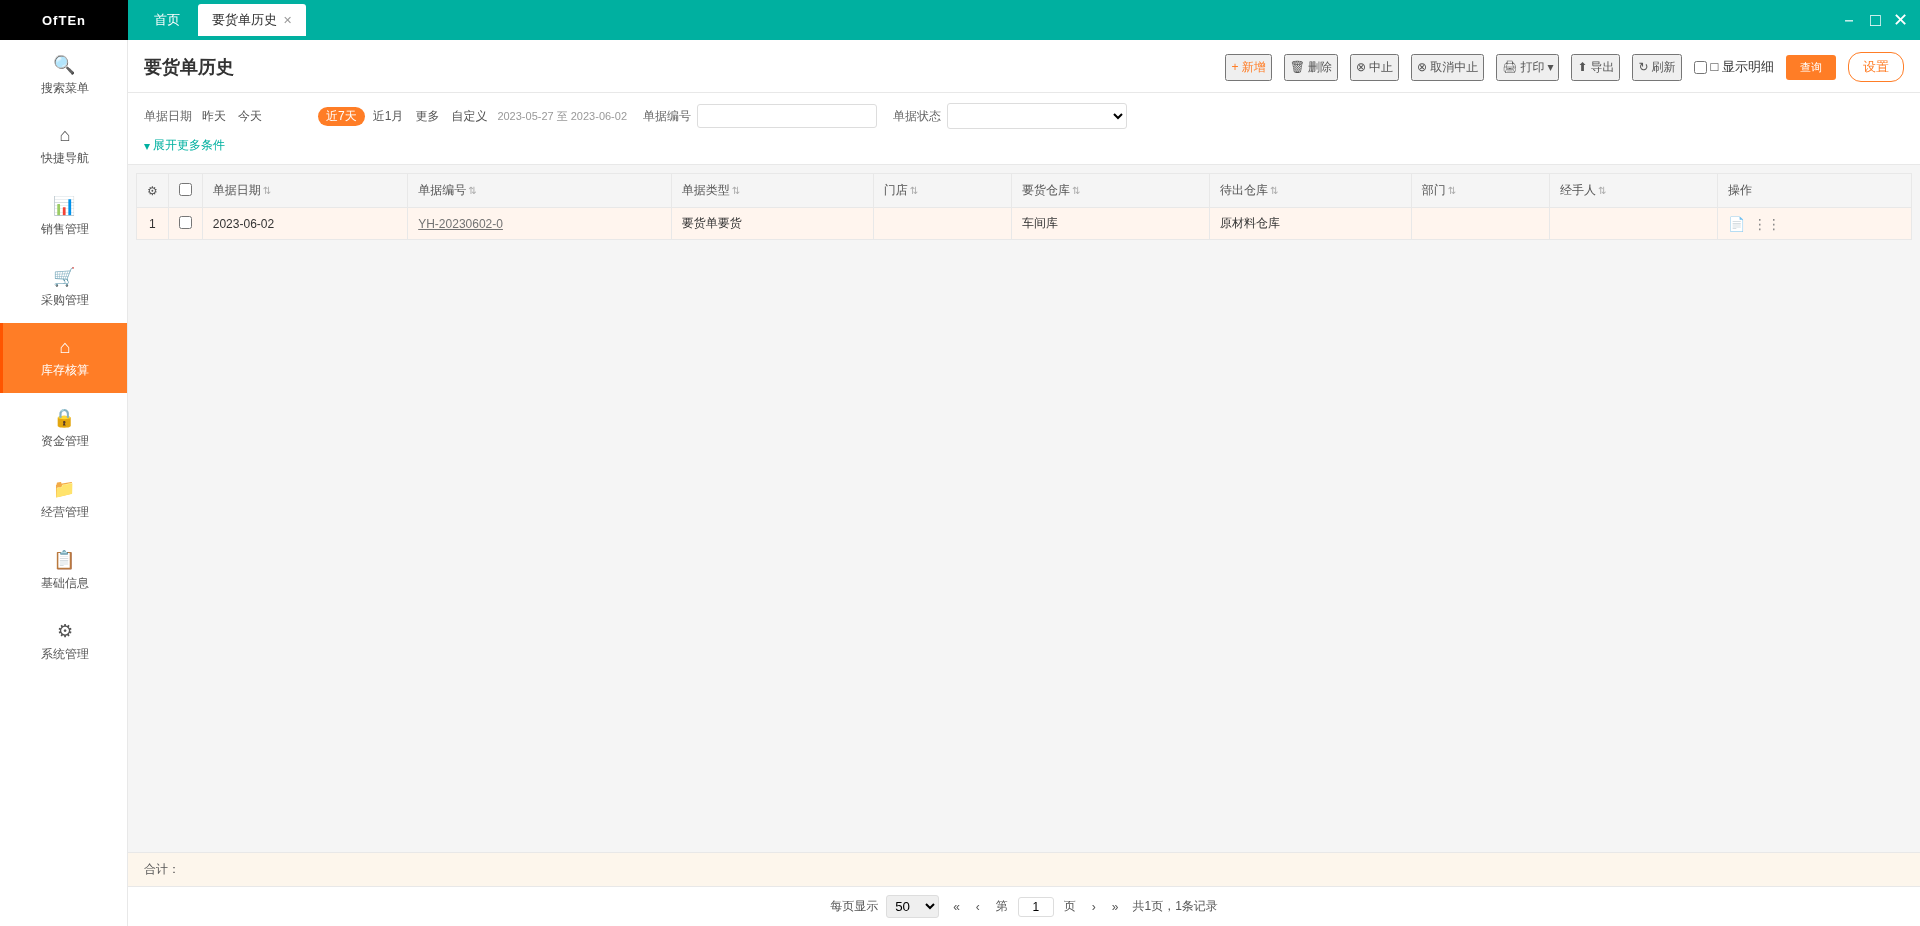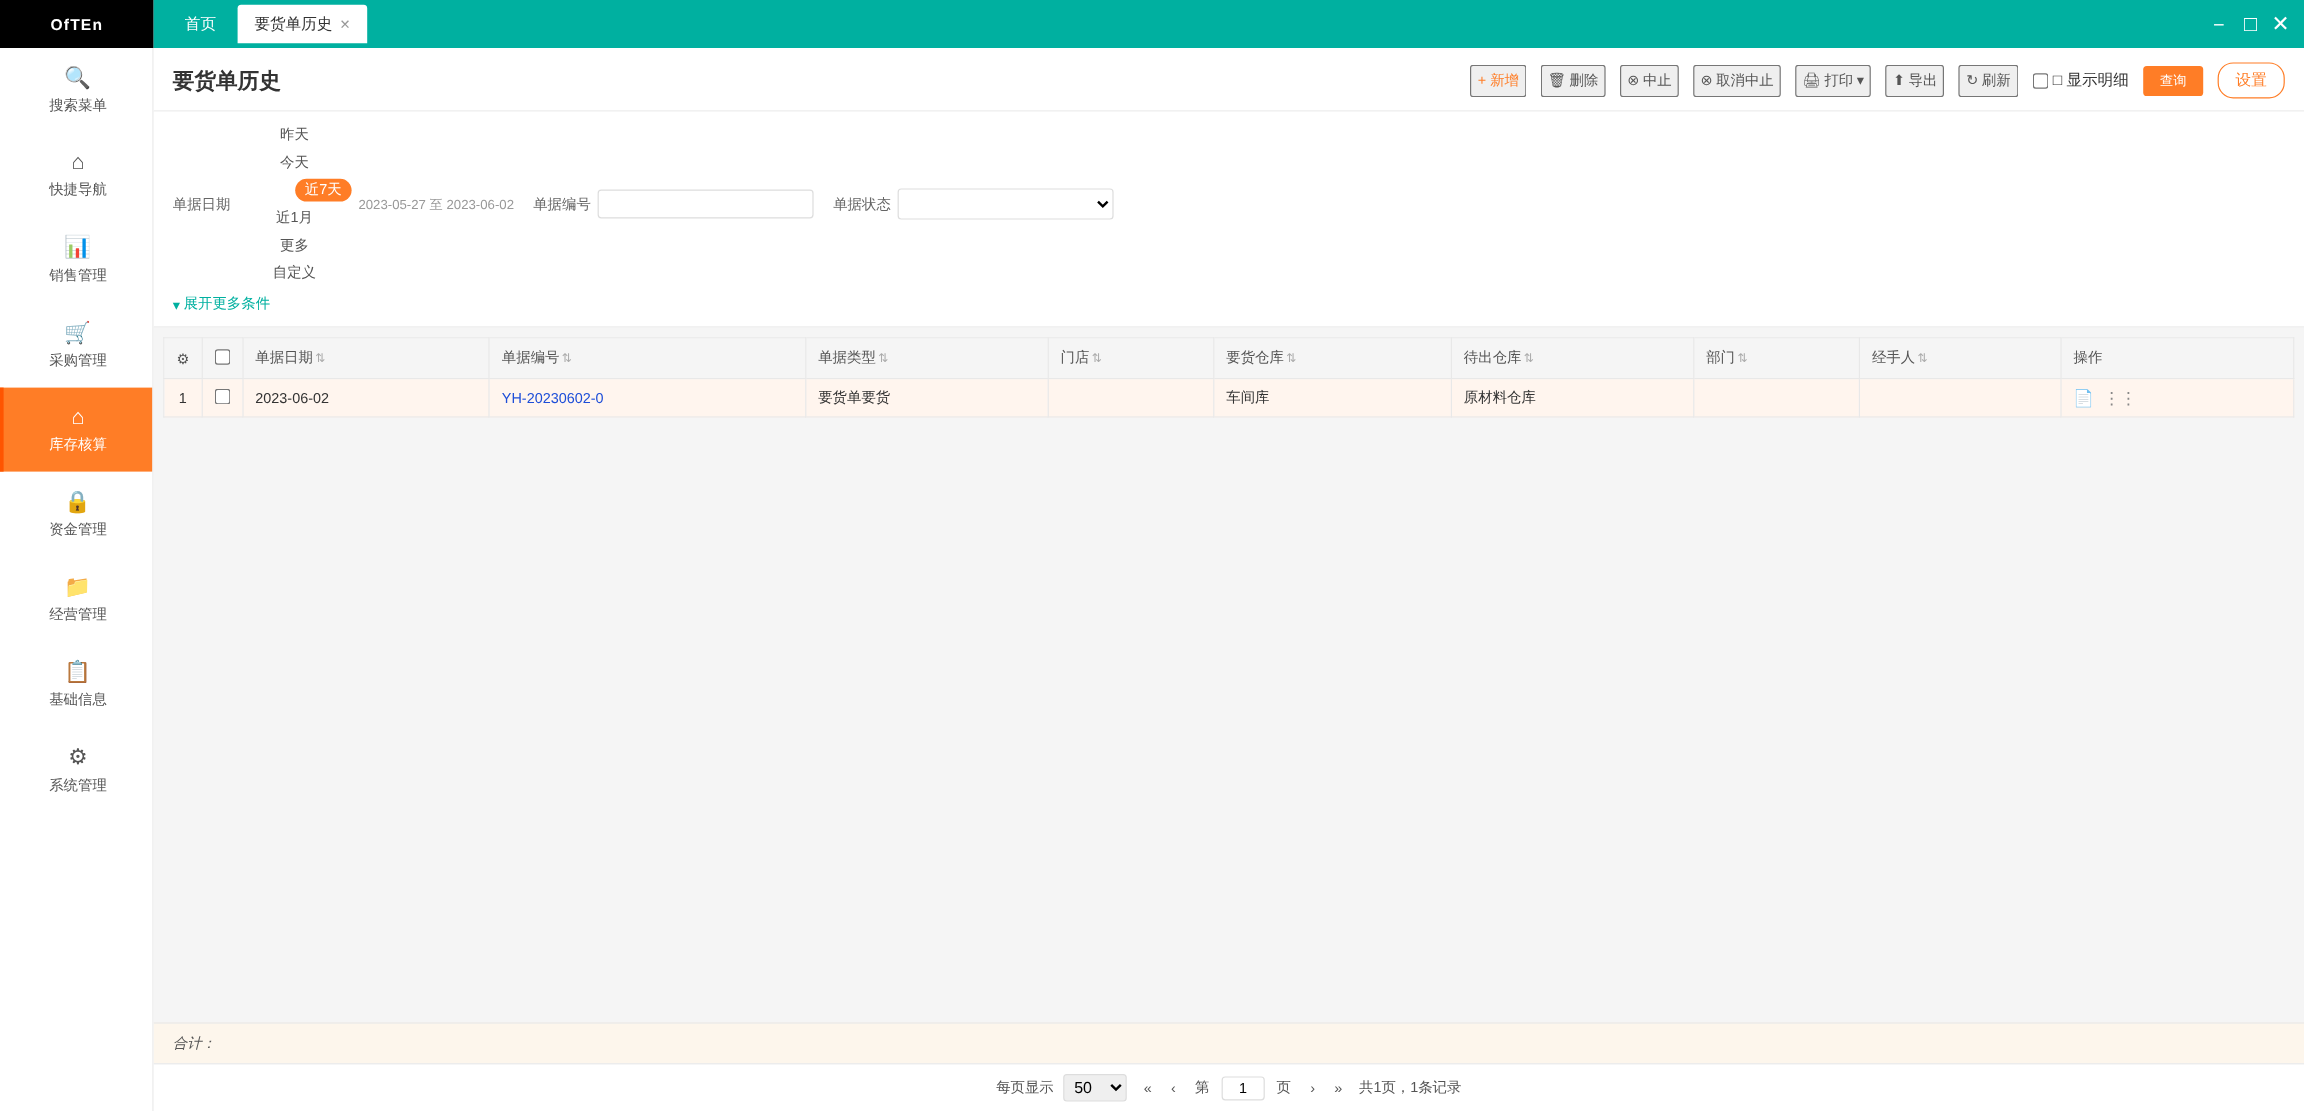--- a/index.html
+++ b/index.html
@@ -34,44 +34,44 @@
     .toolbar-btn { display: flex; align-items: center; gap: 3px; font-size: 12px; color: #555; cursor: pointer; padding: 3px 4px; }
     .toolbar-btn.orange { color: #ff7d26; }
     .btn-primary { background: #ff7d26; color: #fff; border: none; border-radius: 3px; padding: 5px 14px; font-size: 11px; cursor: pointer; }
     .btn-setting { background: #fff; color: #ff7d26; border: 1px solid #ff7d26; border-radius: 13px; padding: 5px 14px; font-size: 13px; cursor: pointer; }
 
     
     .filter-bar { padding: 10px 16px; background: #fff; border-bottom: 1px solid #e8e8e8; flex-shrink: 0; }
     .filter-row { display: flex; align-items: center; gap: 16px; flex-wrap: wrap; }
     .filter-group { display: flex; align-items: center; gap: 6px; }
     .filter-label { color: #666; font-size: 12px; white-space: nowrap; }
-    .filter-date-btns { display: flex; gap: 4px; align-items: center; flex-direction: column; }
+    .filter-date-btns { display: flex; gap: 4px; align-items: center; }
     .date-btn { font-size: 12px; color: #555; cursor: pointer; padding: 1px 4px; border-radius: 3px; }
     .date-btn.active { background: #ff7d26; color: #fff; border-radius: 10px; padding: 1px 8px; margin-left: 48px; }
     .date-range { font-size: 11px; color: #999; }
     .filter-input { border: 1px solid #ddd; border-radius: 3px; padding: 4px 8px; font-size: 12px; width: 180px; outline: none; }
     .filter-select { border: 1px solid #ddd; border-radius: 3px; padding: 4px 8px; font-size: 12px; width: 180px; background: #fff; }
     .expand-more { color: #00b0a0; font-size: 12px; cursor: pointer; display: flex; align-items: center; gap: 3px; margin-top: 8px; }
 
     
     .table-area { flex: 1; overflow: auto; padding: 8px; background: #f5f5f5; }
     .data-table { width: 100%; background: #fff; border-collapse: collapse; border: 1px solid #e8e8e8; }
     .data-table th { background: #f5f5f5; border: 1px solid #e8e8e8; padding: 8px 10px; font-size: 12px; color: #555; font-weight: normal; white-space: nowrap; text-align: left; }
     .data-table td { border: 1px solid #e8e8e8; padding: 7px 10px; font-size: 12px; color: #333; white-space: nowrap; }
     .data-table tr.highlighted { background: #fff5ee; }
     .th-sort { display: inline-flex; align-items: center; gap: 2px; cursor: pointer; }
     .th-sort .sort-icon { font-size: 10px; color: #aaa; }
     .row-num { color: #666; text-align: center; }
-    .link { color: #1d4ed8; cursor: pointer; }
+    .link { color: #737373; cursor: pointer; text-decoration: underline; }
     .action-icon { font-size: 14px; color: #888; cursor: pointer; margin-right: 4px; }
     .settings-col { width: 30px; text-align: center; cursor: pointer; color: #888; }
     .checkbox-col { width: 30px; text-align: center; }
 
     
-    .footer-summary { background: #fdf6ec; border-top: 1px solid #e8e8e8; padding: 8px 16px; font-size: 12px; color: #555; flex-shrink: 0; display: flex; align-items: center; font-style: italic; }
+    .footer-summary { background: #fdf6ec; border-top: 1px solid #e8e8e8; padding: 8px 16px; font-size: 12px; color: #555; flex-shrink: 0; display: flex; align-items: center; }
 
     
     .pagination { background: #fff; border-top: 1px solid #e8e8e8; padding: 8px 16px; display: flex; align-items: center; justify-content: center; gap: 8px; font-size: 12px; color: #555; flex-shrink: 0; }
     .pagination select { border: 1px solid #ddd; border-radius: 3px; padding: 2px 4px; }
     .page-nav { display: flex; align-items: center; gap: 4px; }
     .page-nav span { cursor: pointer; padding: 2px 6px; border-radius: 3px; }
     .page-nav .current-page { border: 1px solid #ddd; border-radius: 3px; padding: 2px 8px; font-size: 12px; width: 36px; text-align: center; }
 
     
     .brand { width: 128px; background: #000000; height: 40px; display: flex; align-items: center; justify-content: center; flex-shrink: 0; }

